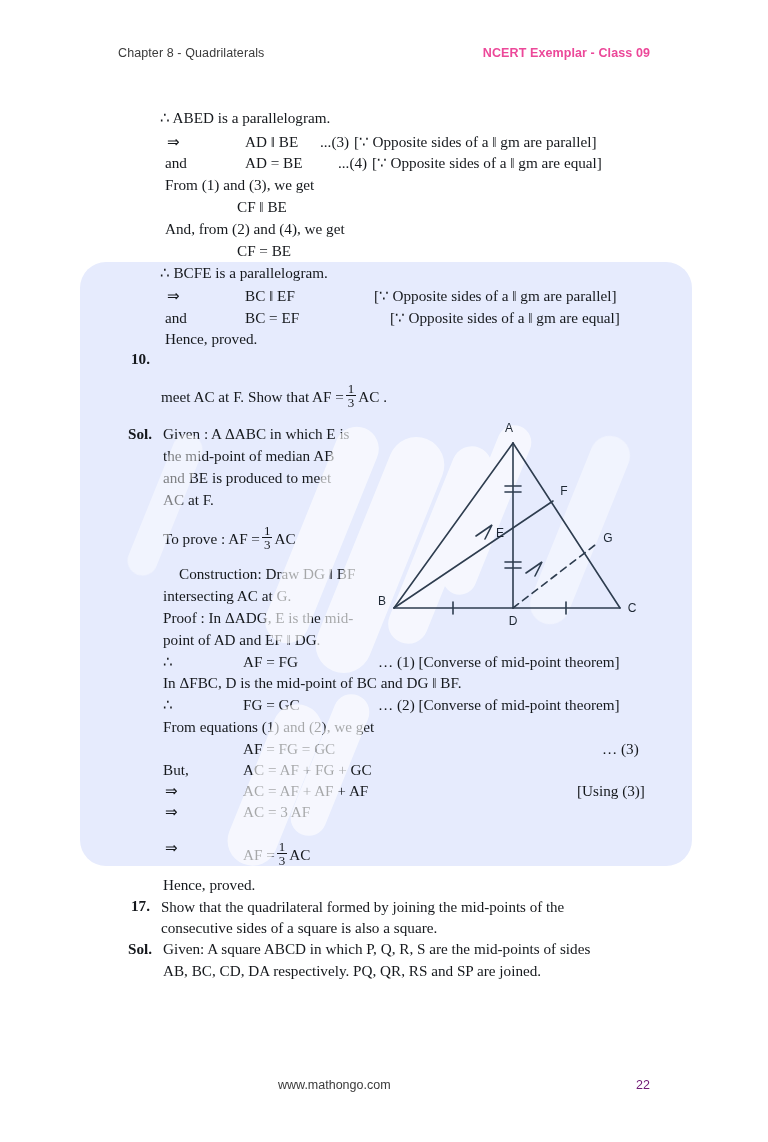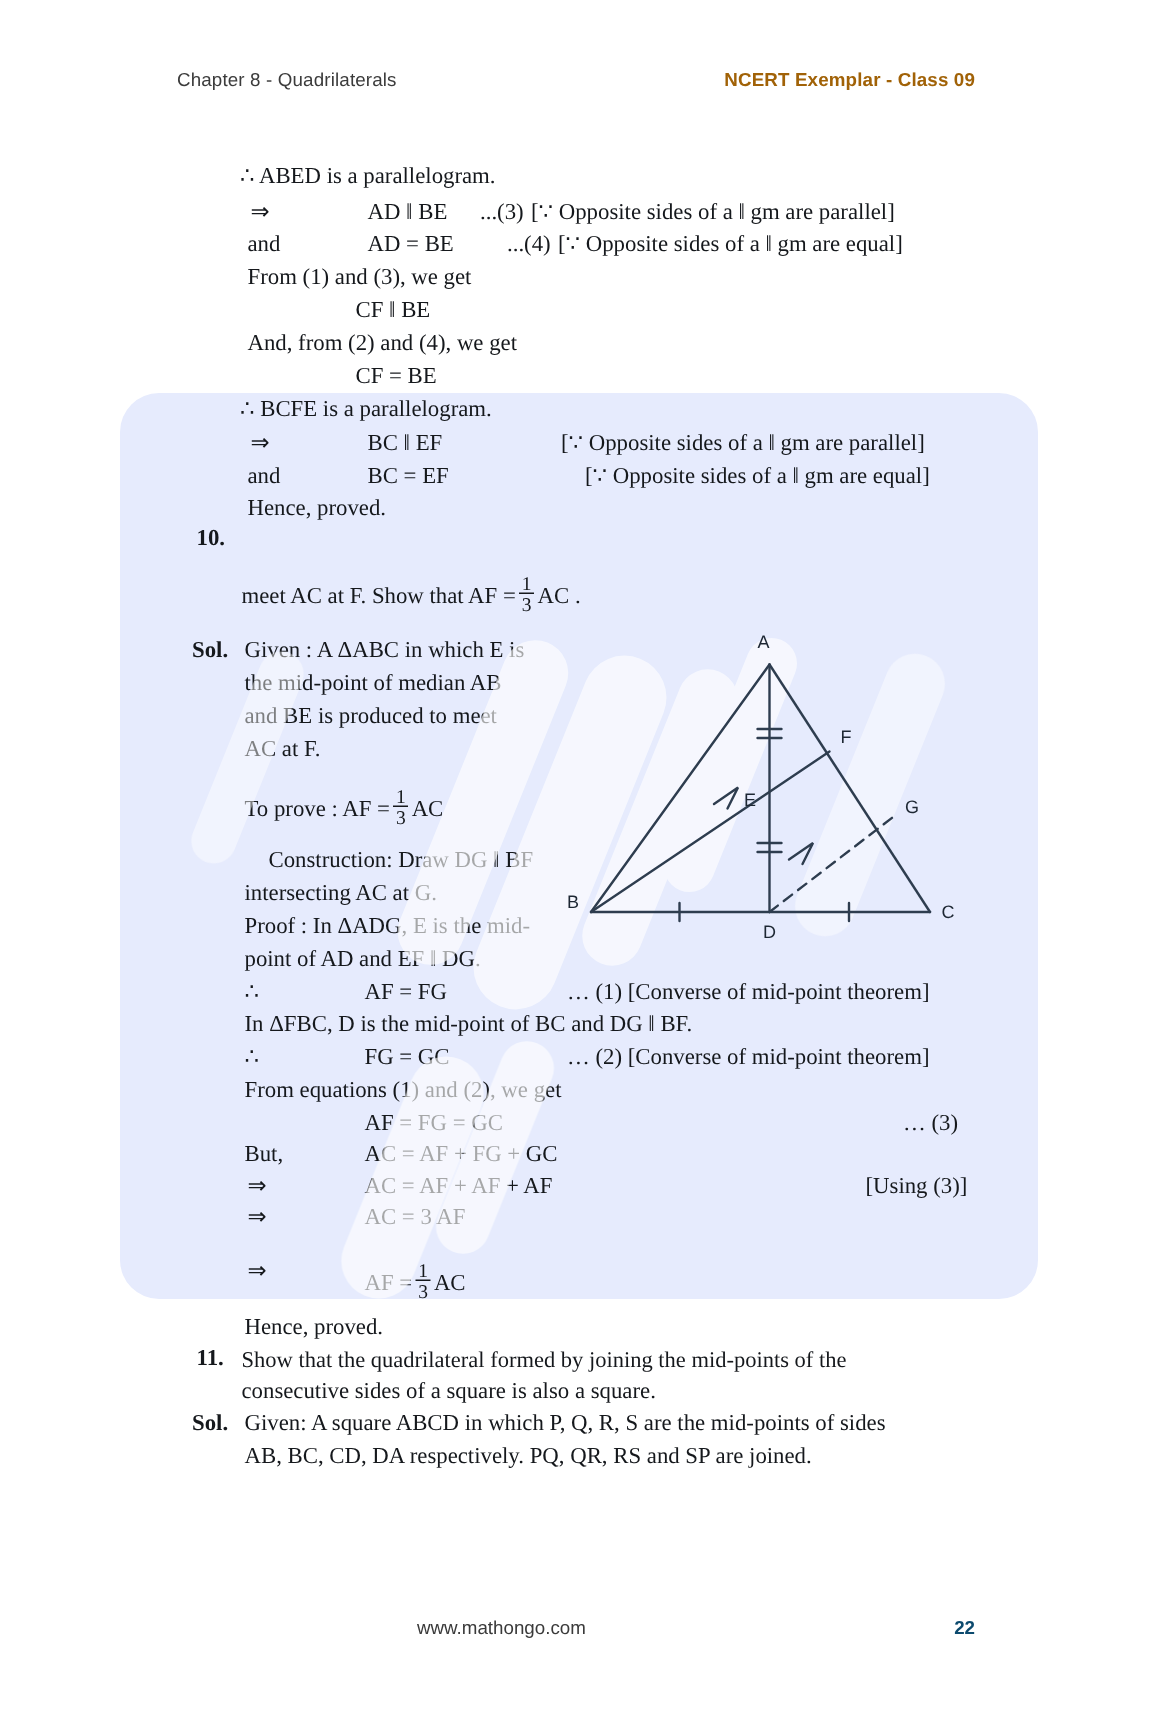--- a/index.html
+++ b/index.html
@@ -31,21 +31,21 @@
     width: 532px;
     height: 18px;
     display: flex;
     justify-content: space-between;
     align-items: baseline;
     font-family: "Liberation Sans", sans-serif;
     font-size: 12.5px;
     color: #3b3b3b;
     letter-spacing: .1px;
   }
-  #doc-header .hdr-right { font-weight: 700; color: #a16207; }
+  #doc-header .hdr-right { font-weight: 700; color: #ec4899; }
 
   
   #answer-panel {
     position: absolute;
     left: 80px;
     top: 262px;
     width: 612px;
     height: 604px;
     background: #e6ebfd;
     border-radius: 26px;
@@ -117,21 +117,21 @@
     position: absolute;
     left: 118px;
     top: 1078px;
     width: 532px;
     display: flex;
     justify-content: space-between;
     font-family: "Liberation Sans", sans-serif;
     font-size: 12.5px;
     color: #3a3a3a;
   }
-  #doc-footer .pg { font-weight: 700; color: #0c4a6e; }
+  #doc-footer .pg { font-weight: 400; color: #701a75; }
 </style>
 </head>
 <body>
 
 <div id="page">
 
   <div id="answer-panel"></div>
 
   <div id="doc-header">
     <span class="hdr-left">Chapter 8 - Quadrilaterals</span>
@@ -213,21 +213,21 @@
     <div class="ln" style="left:165px; top:804px;">⇒</div>
     <div class="ln" style="left:243px; top:804px;">AC = 3 AF</div>
 
     <div class="ln" style="left:165px; top:840px;">⇒</div>
     <div class="ln" style="left:243px; top:840px;">
       <span>AF =</span><span class="frac"><span class="num">1</span><span class="den">3</span></span><span>AC</span>
     </div>
 
     <div class="ln" style="left:163px; top:877px;">Hence, proved.</div>
 
-    <div class="ln bold" style="left:131px; top:898px;">11.</div>
+    <div class="ln bold" style="left:131px; top:898px;">17.</div>
     <div class="just" style="left:161px; top:898px; width:492px;">Show that the quadrilateral formed by joining the mid-points of the</div>
     <div class="ln" style="left:161px; top:920px;">consecutive sides of a square is also a square.</div>
 
     <div class="ln bold" style="left:128px; top:941px;">Sol.</div>
     <div class="ln" style="left:163px; top:963px;">AB, BC, CD, DA respectively. PQ, QR, RS and SP are joined.</div>
     <div class="ln" style="left:163px; top:941px;">Given: A square ABCD in which P, Q, R, S are the mid-points of sides</div>
 
   </div>
 
   <svg id="figure" viewBox="0 0 280 215">

